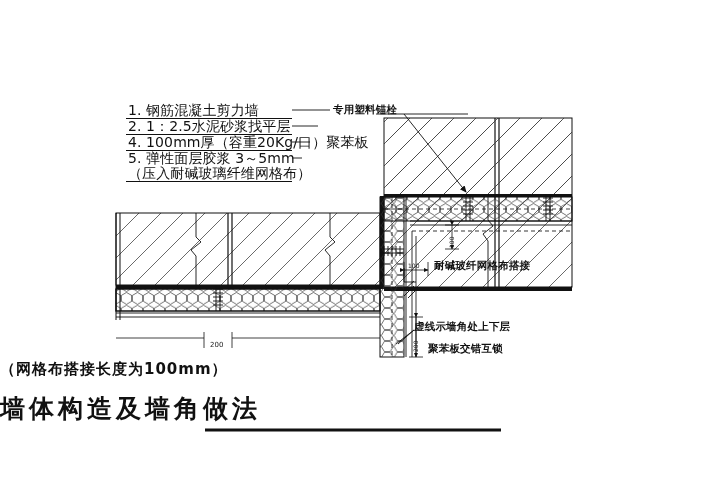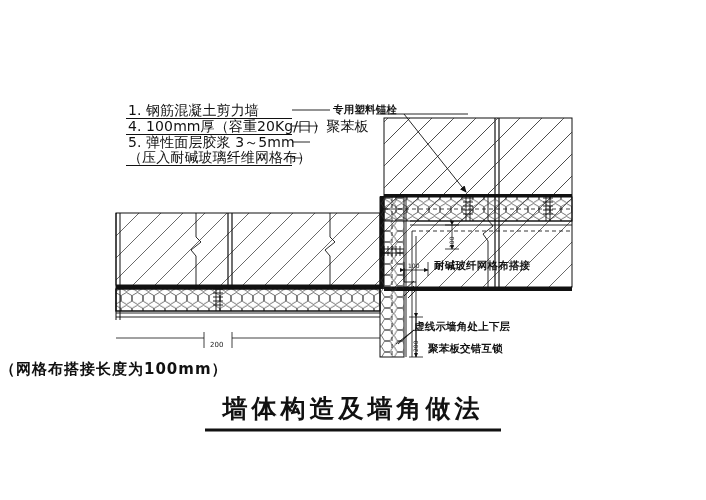--- a/index.html
+++ b/index.html
@@ -38,21 +38,21 @@
     transform-origin:left top;
     transform:rotate(-90deg);
   }
 
   
   #caption{
     position:absolute;left:0;top:360px;width:706px;text-align:left;
     font-size:15px;font-weight:700;color:#111;letter-spacing:1px;
   }
   #title{
-    position:absolute;left:0;top:392px;width:706px;text-align:center;
+    position:absolute;left:0;top:392px;width:706px;
     font-size:25px;font-weight:700;color:#111;letter-spacing:4px;
   }
 </style>
 </head>
 <body>
 
 <svg id="sheet" viewBox="0 0 706 500" xmlns="http://www.w3.org/2000/svg">
   <defs>
 
     <pattern id="honey" width="11" height="12.7" patternUnits="userSpaceOnUse">
@@ -219,20 +219,21 @@
   <g stroke="#111" stroke-width="1" fill="none">
     <line x1="116" y1="213" x2="116" y2="320"></line>
     <line x1="120" y1="213" x2="120" y2="320"></line>
   </g>
 
   <line x1="205" y1="430" x2="501" y2="430" stroke="#111" stroke-width="3"></line>
 </svg>
 
 <div id="legend">
   <div class="legend-row">1. 钢筋混凝土剪力墙</div>
+  <div class="legend-row">2. 1：2.5水泥砂浆找平层</div>
   <div class="legend-row">4. 100mm厚（容重20Kg/口）聚苯板</div>
   <div class="legend-row nb">5. 弹性面层胶浆 3～5mm</div>
   <div class="legend-row">（压入耐碱玻璃纤维网格布）</div>
 </div>
 
 <div class="lbl callout" style="left:333px;top:103px;">专用塑料锚栓</div>
 
 <div class="lbl callout" style="left:410px;top:259px;margin-left:24px;">耐碱玻纤网格布搭接</div>
 
 <div class="lbl callout" style="left:414px;top:320px;">虚线示墙角处上下层</div>

